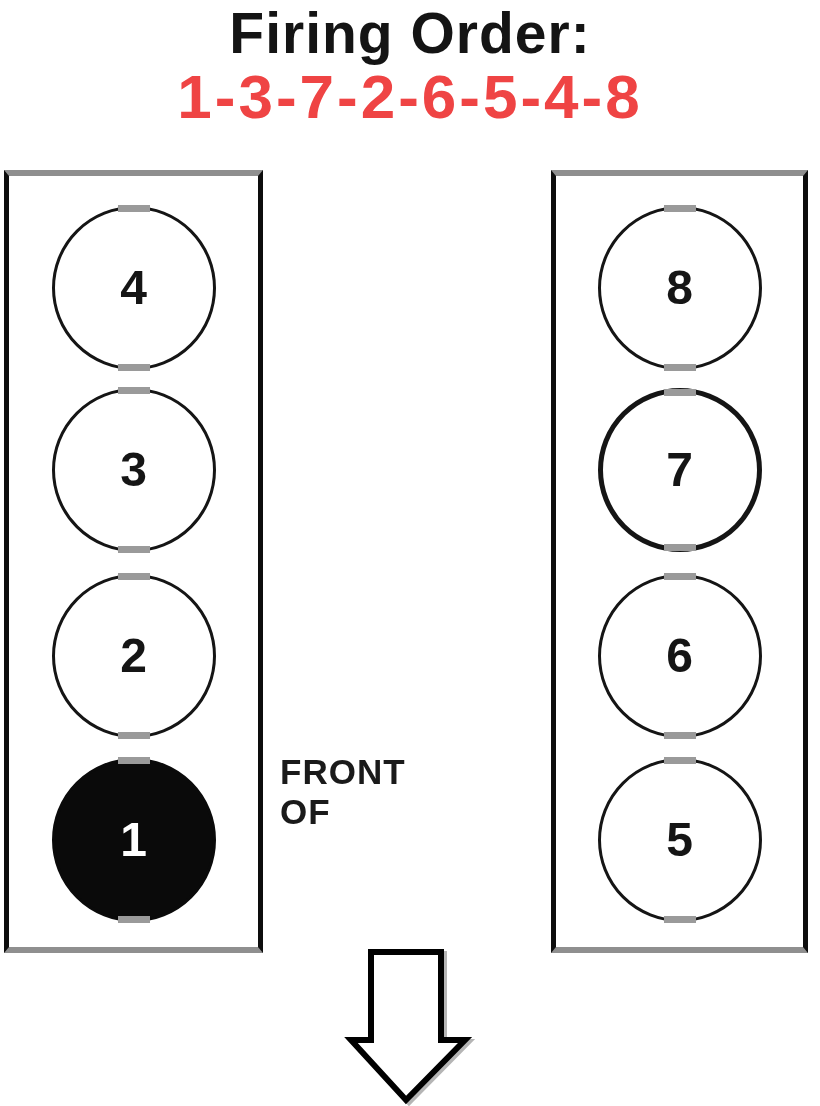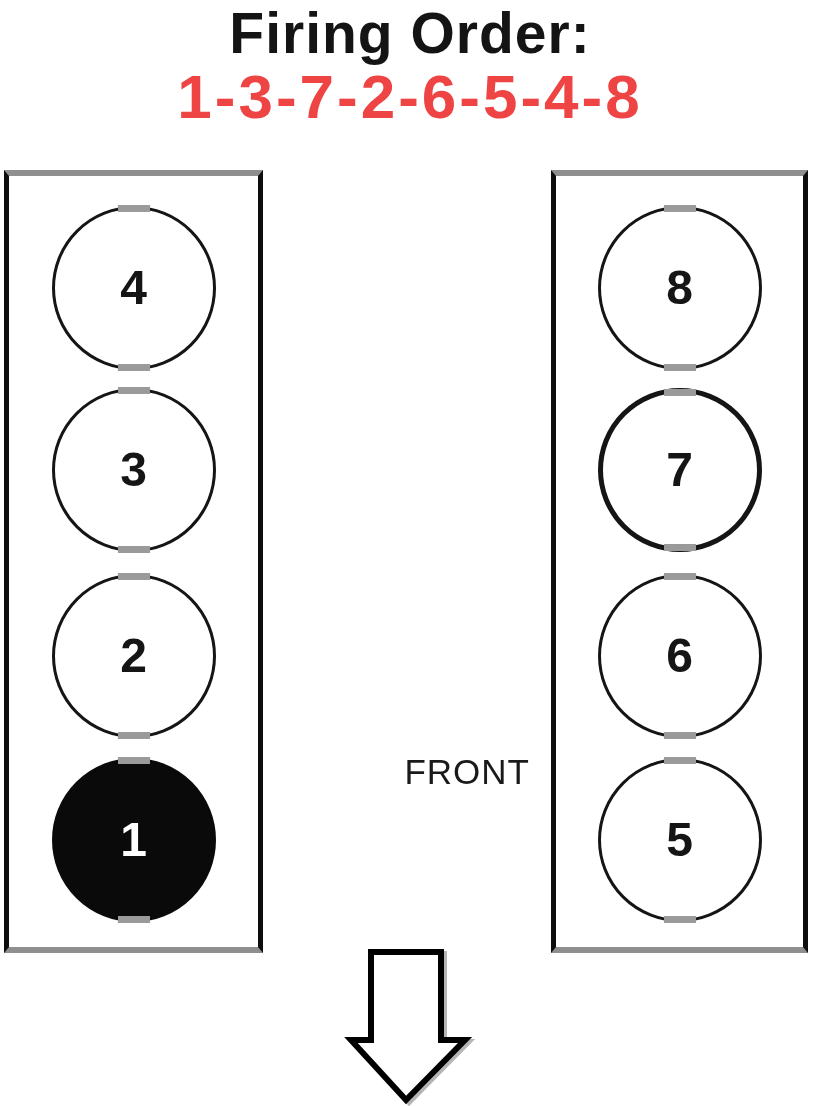--- a/index.html
+++ b/index.html
@@ -39,22 +39,22 @@
   }
   .cyl-thick{border-width:5px;}
   .cyl-filled{background:#0a0a0a;border-color:#0a0a0a;}
   .cyl-filled .num{color:#ffffff;}
   .cyl-pos-0{top:30px;}
   .cyl-pos-1{top:212px;}
   .cyl-pos-2{top:398px;}
   .cyl-pos-3{top:582px;}
   
   .front-label{
-    position:absolute;left:280px;top:752px;width:250px;text-align:right;
-    font-weight:normal;font-size:35px;line-height:40px;letter-spacing:1px;color:#1a1a1a;
+    position:absolute;left:280px;top:752px;width:250px;text-align:left;
+    font-weight:bold;font-size:35px;line-height:40px;letter-spacing:1px;color:#1a1a1a;
   }
   
   .arrow-svg{
     position:absolute;left:340px;top:945px;width:135px;height:161px;
     filter:drop-shadow(3px 2px 0.5px #b5b5b5);
   }
 </style>
 </head>
 <body>
 
@@ -90,19 +90,20 @@
     <div class="cyl cyl-pos-2">
       <span class="num">6</span>
     </div>
     <div class="cyl cyl-pos-3">
       <span class="num">5</span>
     </div>
   </div>
 
   <div class="front-label">
     <div>FRONT</div>
+    <div>OF</div>
   </div>
 
   <svg class="arrow-svg" viewBox="0 0 135 161">
     <polygon points="31,7 101,7 101,95 125,95 66,155 11,95 31,95" fill="#ffffff" stroke="#000000" stroke-width="6" stroke-linejoin="miter"></polygon>
   </svg>
 
 </div>
 
 </body></html>

